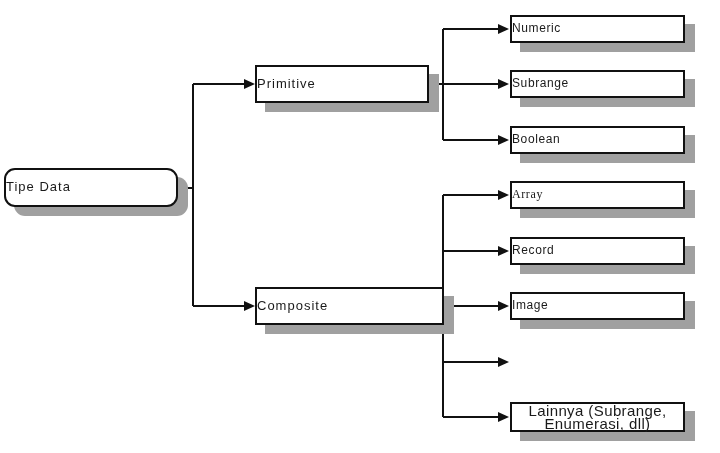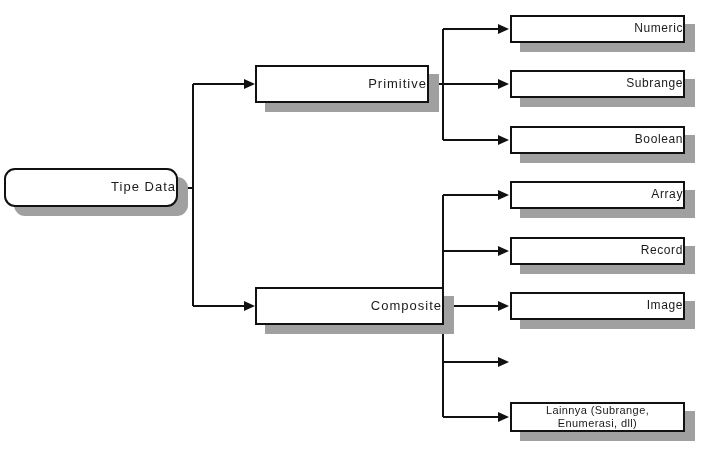--- a/index.html
+++ b/index.html
@@ -24,47 +24,47 @@
     height: 453px;
   }
   .node {
     position: absolute;
     box-sizing: border-box;
     background: #ffffff;
     border: 2px solid #111111;
     box-shadow: 10px 9px 0 0 #a0a0a0;
     display: flex;
     align-items: center;
-    justify-content: flex-end;
+    justify-content: flex-start;
     text-align: center;
     letter-spacing: 1px;
     font-size: 13px;
     line-height: 1.1;
   }
   .node.level-root   { left: 4px;   top: 168px; width: 174px; height: 39px; border-radius: 11px; }
   .node.primitive    { left: 255px; top: 65px;  width: 174px; height: 38px; }
   .node.composite    { left: 255px; top: 287px; width: 189px; height: 38px; }
   .node.leaf {
     left: 510px;
     width: 175px;
     height: 28px;
     font-size: 12px;
     letter-spacing: 0.6px;
   }
   .node.numeric   { top: 15px; }
   .node.character { top: 70px; }
   .node.boolean   { top: 126px; }
-  .node.array     { top: 181px; }
+  .node.array     { top: 181px; font-family: Liberation Serif, serif; }
   .node.record    { top: 237px; }
   .node.image     { top: 292px; }
   .node.datetime  { top: 348px; }
   .node.lainnya   {
     top: 402px;
     height: 30px;
-    font-size: 11px;
+    font-size: 15px;
     line-height: 13px;
     letter-spacing: 0.4px;
     padding: 0 6px;
   }
   .connectors path {
     stroke: #111111;
     stroke-width: 2;
     fill: none;
   }
   .connectors polygon {

